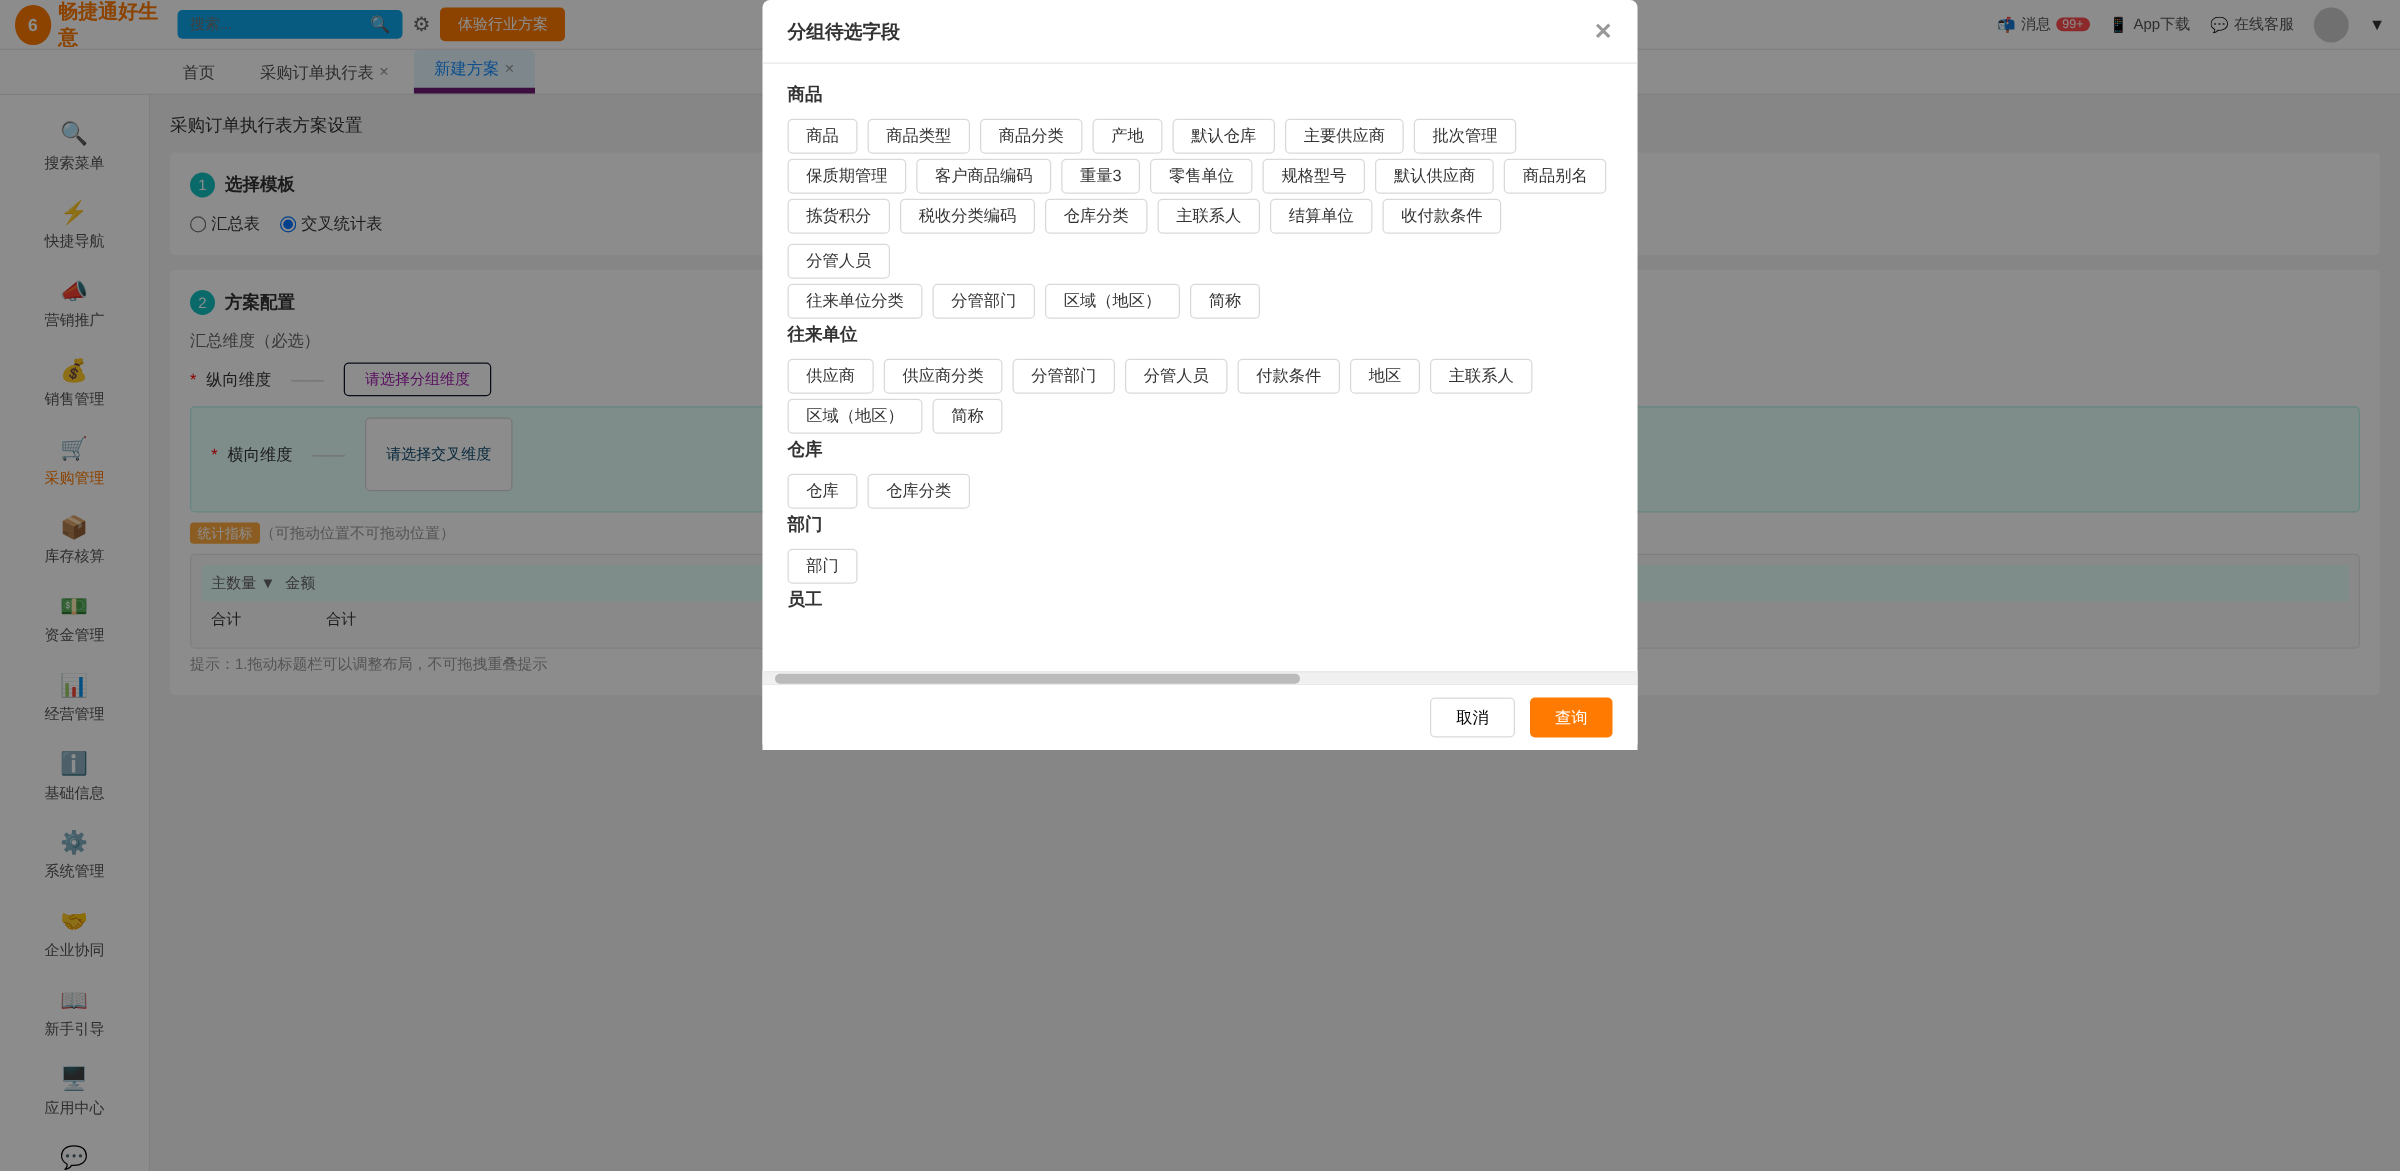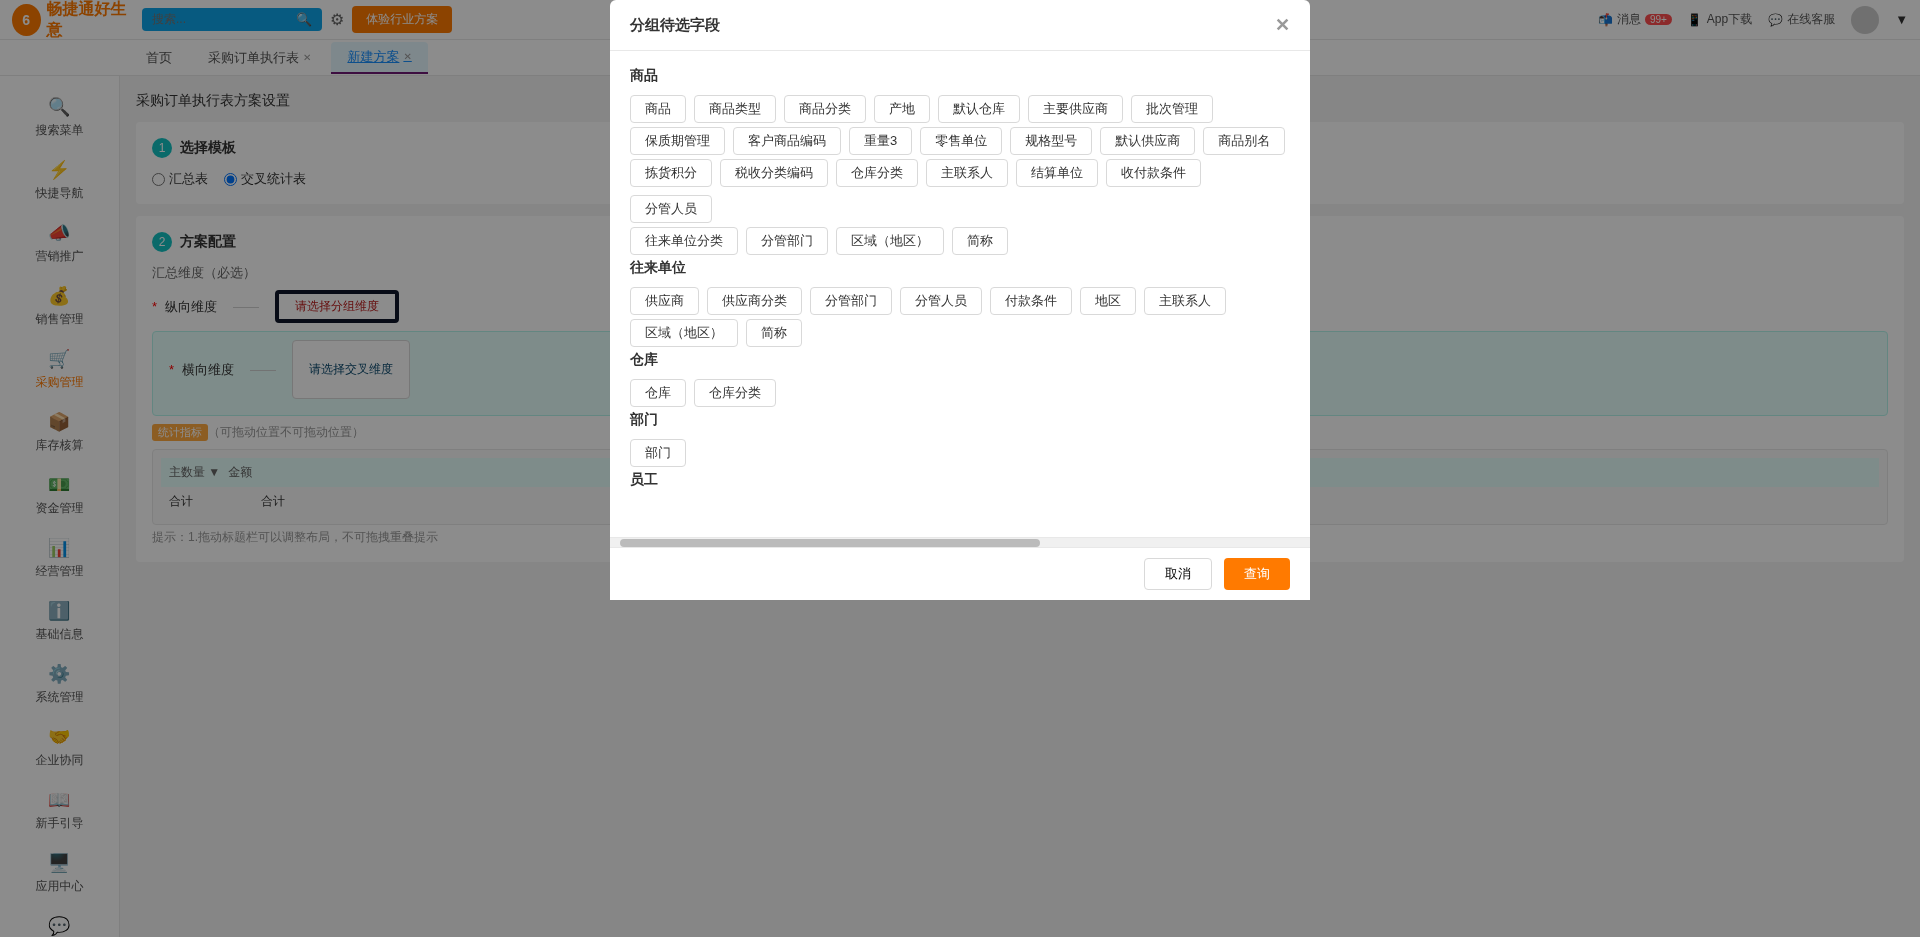--- a/index.html
+++ b/index.html
@@ -76,22 +76,21 @@
       padding: 6px 16px;
       font-size: 13px;
       cursor: pointer;
       color: #555;
       border-radius: 4px 4px 0 0;
       display: flex; align-items: center; gap: 4px;
     }
     .tab-item.active {
       background: #e6f7ff;
       color: #1890ff;
-      border-bottom: 2px solid #701a75;
-      text-decoration: underline;
+      border-bottom: 5px solid #701a75;
     }
     .tab-close { font-size: 10px; color: #999; }
 
     
     .layout {
       display: flex;
       margin-top: 76px;
       height: calc(100vh - 76px);
     }
 
@@ -387,21 +386,21 @@
         <div class="step-num">2</div>
         <span class="step-title">方案配置</span>
       </div>
       <div class="form-row">
         <span class="form-label">汇总维度（必选）</span>
       </div>
       <div class="form-row">
         <span style="color:red;">*</span>
         <span>纵向维度</span>
         <span style="margin:0 8px; color:#ccc;">——</span>
-        <button style="border:4px solid #0f172a;background:#fff;padding:4px 16px;border-radius:4px;cursor:pointer;color:#b91c1c;font-size:12px;">请选择分组维度</button>
+        <button style="border:1px solid #0f172a;background:#fff;padding:4px 16px;border-radius:4px;cursor:pointer;color:#a21caf;font-size:12px;">请选择分组维度</button>
       </div>
       <div style="background:#e6fffb;border:1px solid #b5f5ec;border-radius:4px;padding:8px 16px;margin:8px 0;">
         <div class="form-row">
           <span style="color:red;">*</span>
           <span>横向维度</span>
           <span style="margin:0 8px; color:#ccc;">——</span>
           <button style="border:1px solid #d9d9d9;background:#fff;padding:20px 16px;border-radius:4px;cursor:pointer;color:#0c4a6e;font-size:12px;">请选择交叉维度</button>
         </div>
       </div>
 

